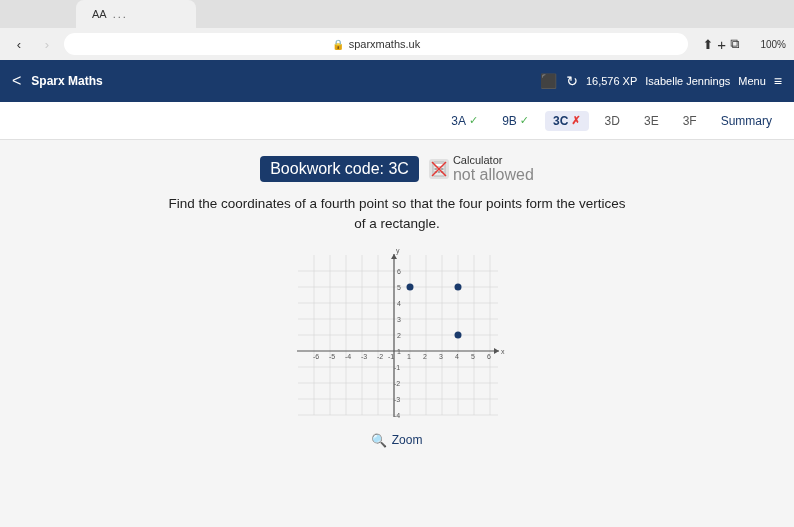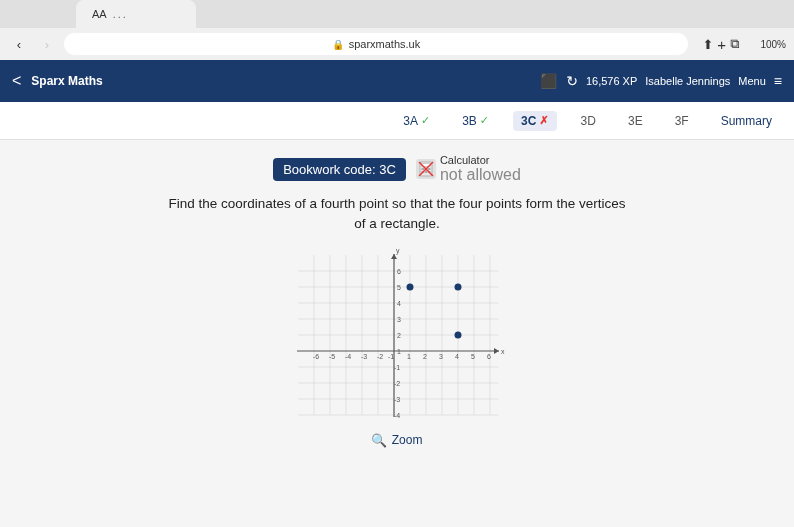--- a/index.html
+++ b/index.html
@@ -113,21 +113,21 @@
       align-items: center;
       padding: 0 14px;
       gap: 2px;
       border-bottom: 1px solid #e0e0e0;
       font-size: 12px;
       justify-content: space-between;
     }
     .topic-nav-left {
       display: flex;
       align-items: center;
-      gap: 16px;
+      gap: 8px;
       justify-content: flex-end;
     }
     .topic-chip {
       display: flex;
       align-items: center;
       gap: 3px;
       padding: 3px 8px;
       border-radius: 4px;
       font-size: 12px;
       font-weight: 500;
@@ -179,21 +179,21 @@
 
     .bookwork-row {
       display: flex;
       align-items: center;
       gap: 10px;
       margin-bottom: 10px;
     }
     .bookwork-badge {
       background: #1a3a6b;
       color: white;
-      font-size: 13px;
+      font-size: 16px;
       padding: 4px 10px;
       border-radius: 4px;
       font-weight: 500;
     }
     .calc-info {
       display: flex;
       align-items: center;
       gap: 4px;
       font-size: 11px;
       color: #555;
@@ -290,21 +290,21 @@
 <div class="topic-nav">
   <div class="xp-area">
     
   </div>
   <div class="topic-nav-left">
     <div class="topic-chip chip-done">
       <span>3A</span>
       <span class="chip-check">✓</span>
     </div>
     <div class="topic-chip chip-done">
-      <span>3B</span>
+      <span>9B</span>
       <span class="chip-check">✓</span>
     </div>
     <div class="topic-chip chip-active" style="background:#e8eaf6; border-radius:4px;">
       <span>3C</span>
       <span class="chip-cross">✗</span>
     </div>
     <div class="topic-chip chip-inactive">
       <span>3D</span>
     </div>
     <div class="topic-chip chip-inactive">

